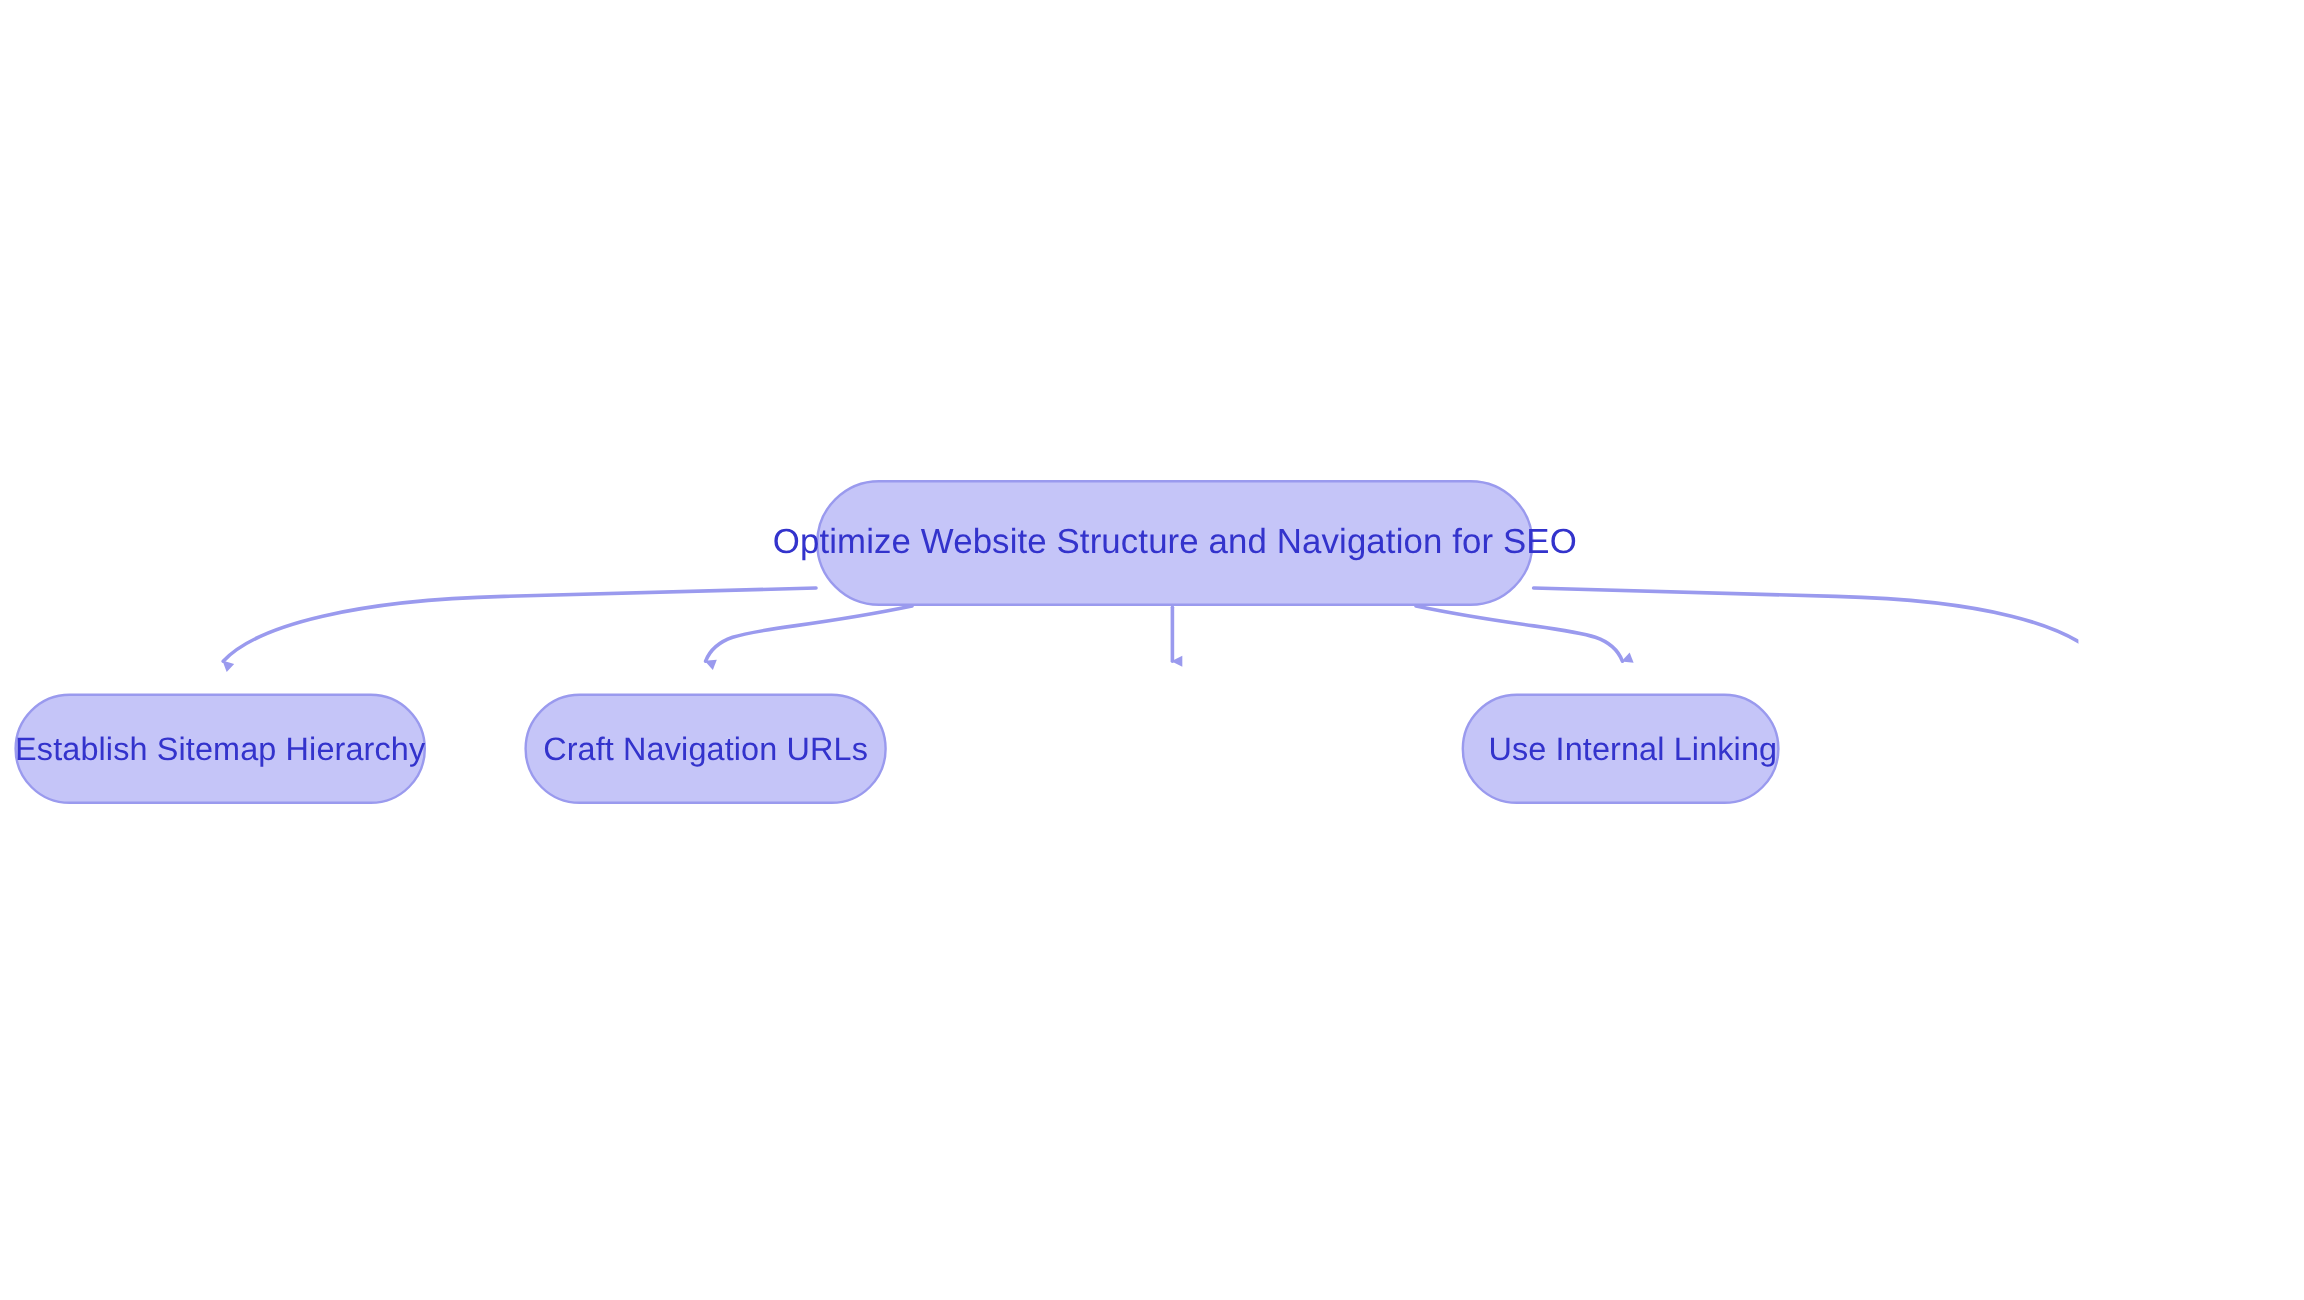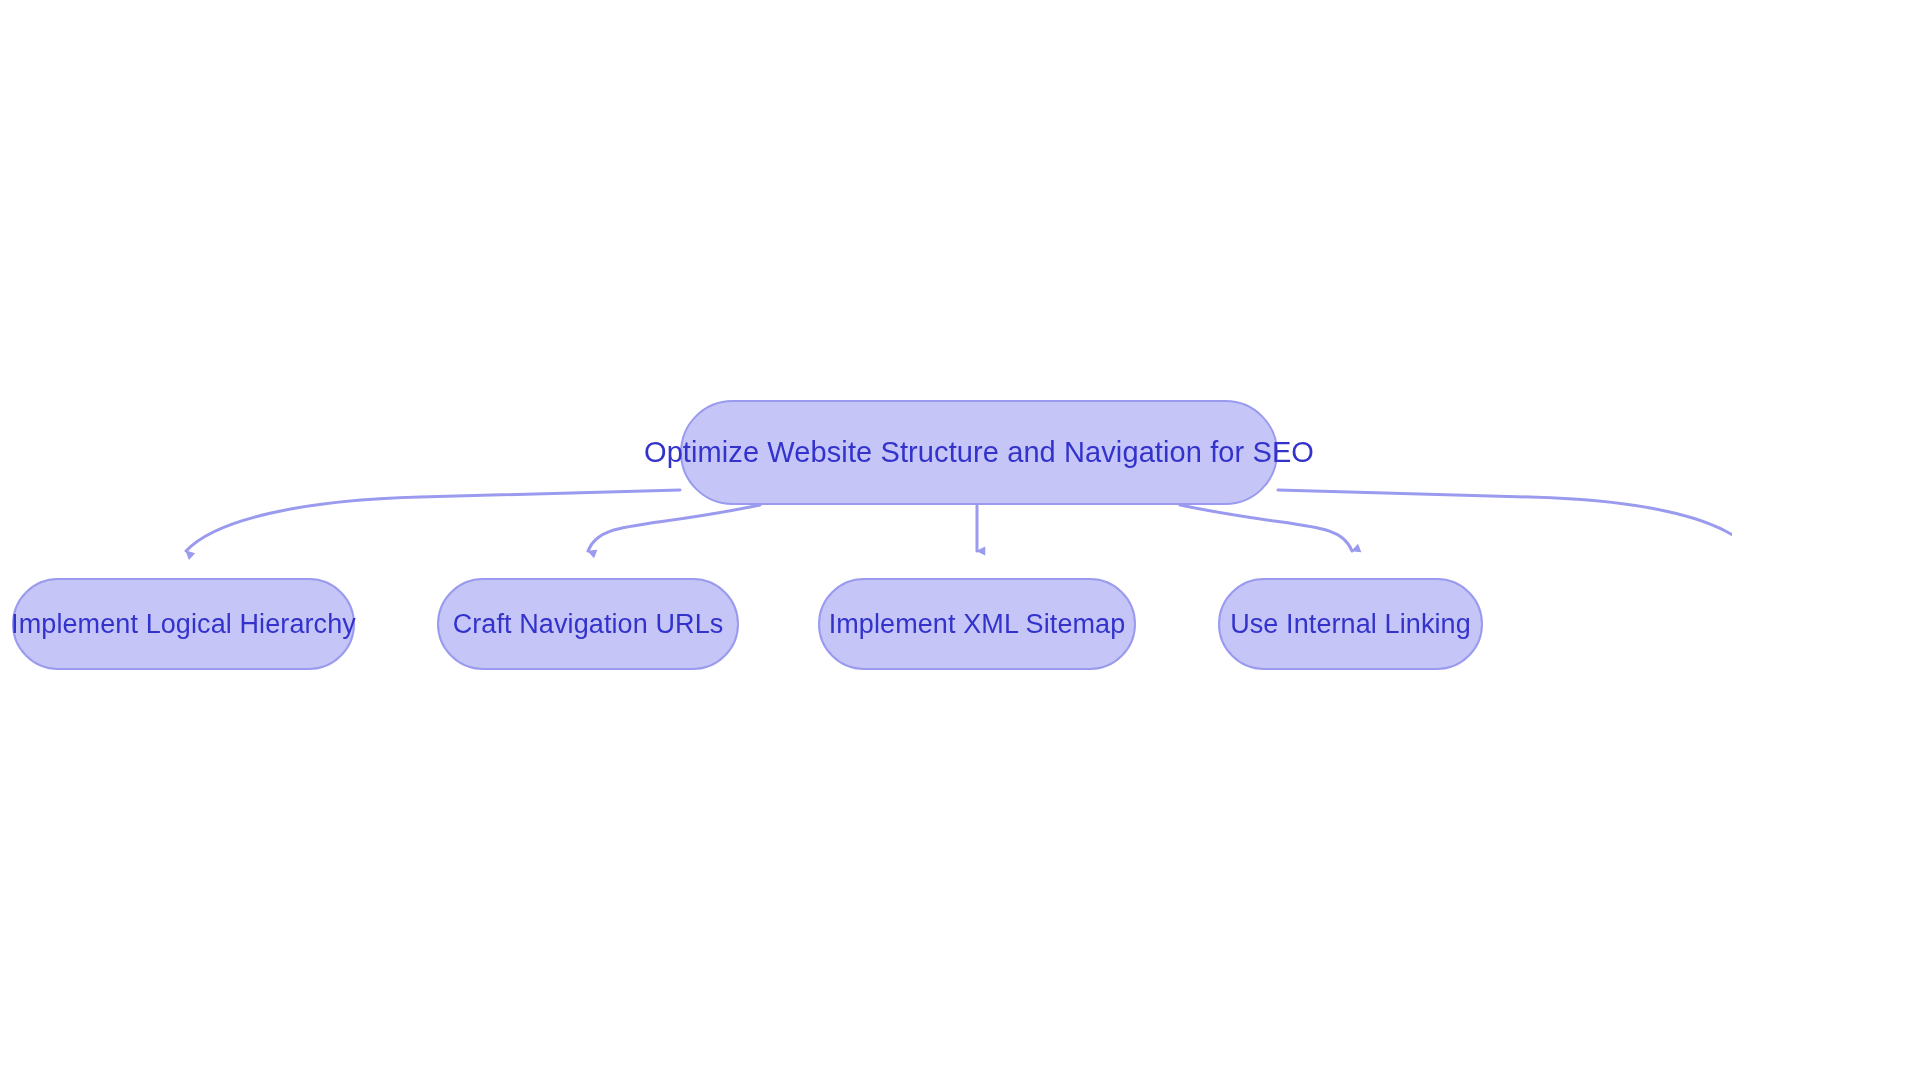--- a/index.html
+++ b/index.html
@@ -51,21 +51,21 @@
     font-size: 29px;
   }
   .node-child {
     top: 578px;
     height: 92px;
     font-size: 27px;
   }
   #node-child-0 { left: 12px;   width: 343px; }
   #node-child-1 { left: 437px;  width: 302px; }
   #node-child-2 { left: 818px;  width: 318px; }
-  #node-child-3 { left: 1218px; width: 265px; }
+  #node-child-3 { left: 1218px; width: 265px; justify-content: flex-end; }
   #node-child-4 { left: 1565px; width: 343px; }
 </style>
 </head>
 <body>
 
 <div id="canvas">
 
   <svg id="edge-layer" viewBox="0 0 1920 1083" width="1920" height="1083" xmlns="http://www.w3.org/2000/svg">
     <defs>
       <marker id="arrow" viewBox="0 0 12 12" refX="6" refY="10" markerWidth="11" markerHeight="11" orient="auto-start-reverse" markerUnits="userSpaceOnUse">
@@ -82,29 +82,26 @@
     <path d="M 1180 505 C 1300 530 1340 520 1352 551" fill="none" stroke="#9a9aee" stroke-width="3" stroke-linecap="round" marker-end="url(#arrow)"></path>
 
     <path d="M 1278 490 L 1530 497 C 1650 500 1726 520 1752 551" fill="none" stroke="#9a9aee" stroke-width="3" stroke-linecap="round" marker-end="url(#arrow)"></path>
   </svg>
 
   <div class="node" id="node-root">
     <span class="node-label">Optimize Website Structure and Navigation for SEO</span>
   </div>
 
   <div class="node node-child" id="node-child-0">
-    <span class="node-label">Implement Logical Hierarchy</span>
+    <span class="node-label">Establish Sitemap Hierarchy</span>
   </div>
 
   <div class="node node-child" id="node-child-1">
     <span class="node-label">Craft Navigation URLs</span>
   </div>
 
-  <div class="node node-child" id="node-child-2">
-    <span class="node-label">Implement XML Sitemap</span>
-  </div>
 
   <div class="node node-child" id="node-child-3">
     <span class="node-label">Use Internal Linking</span>
   </div>
 
 
 </div>
 
 </body></html>

